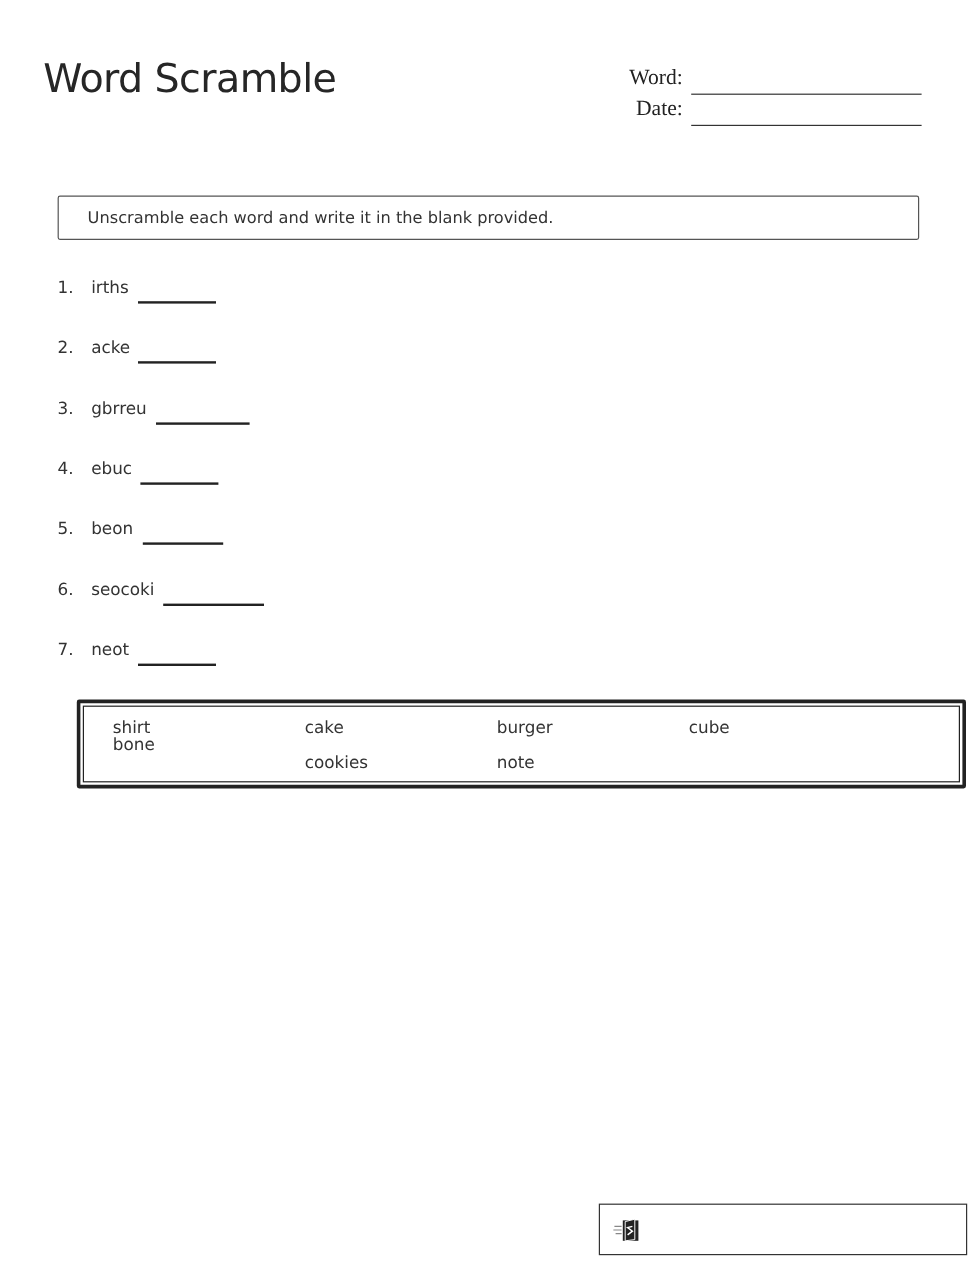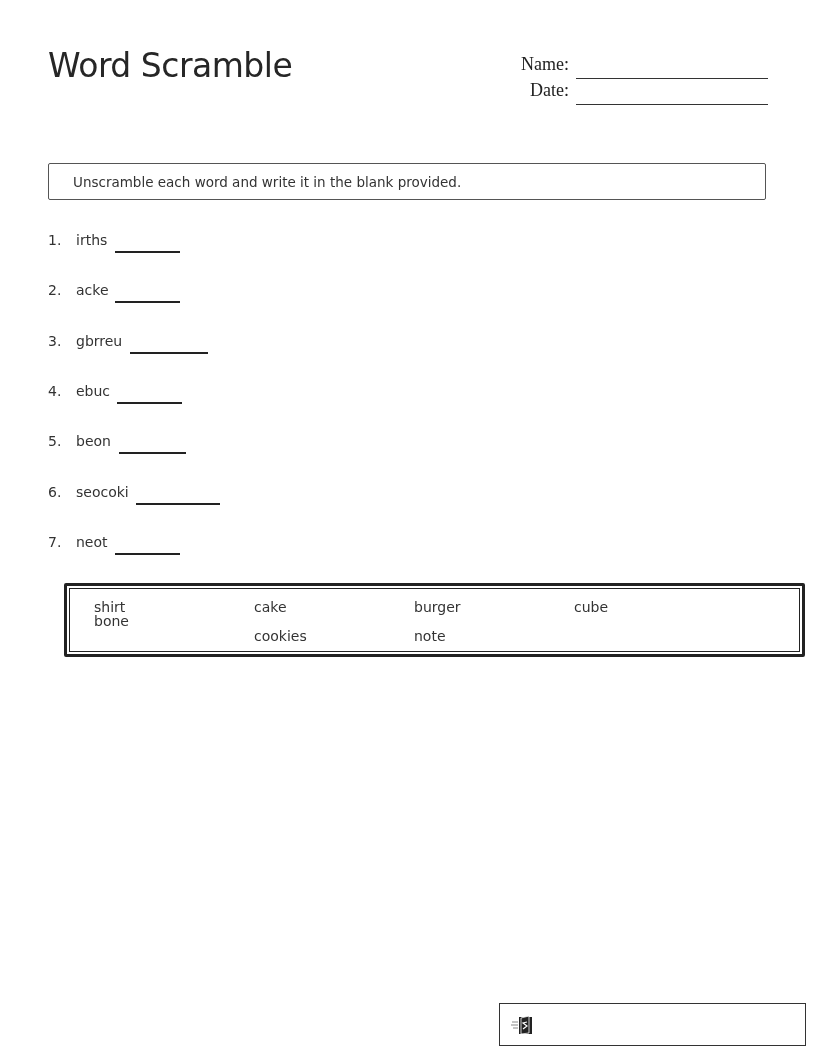--- a/index.html
+++ b/index.html
@@ -1,17 +1,17 @@
 <!DOCTYPE html>
 <html><head>
 <meta charset="utf-8">
 <style>
   html, body { margin: 0; padding: 0; }
   body { width: 816px; height: 1056px; background: #ffffff; position: relative; overflow: hidden; color: #333333; font-family: "DejaVu Sans", sans-serif; }
-  .title { position: absolute; left: 48px; top: 46px; font-size: 33px; color: #262626; font-family: "DejaVu Sans", sans-serif; letter-spacing: -0.5px; font-weight: normal; margin: 0; }
+  .title { position: absolute; left: 36px; top: 46px; font-size: 33px; color: #262626; font-family: "DejaVu Sans", sans-serif; letter-spacing: -0.5px; font-weight: normal; margin: 0; }
   .field { position: absolute; left: 500px; width: 268px; height: 30px; font-family: "Liberation Serif", "DejaVu Serif", serif; font-size: 18px; color: #222; }
   .field .lbl { position: absolute; right: 199px; top: 4px; white-space: nowrap; }
   .field .line { position: absolute; left: 76px; right: 0; top: 28px; border-bottom: 1.5px solid #333; }
   .instructions { position: absolute; left: 48px; top: 163px; width: 718px; height: 37px; border: 1px solid #555; border-radius: 2px; box-sizing: border-box; font-size: 13.5px; color: #333; padding-left: 24px; line-height: 36px; }
   .problems { position: absolute; left: 48px; top: 230px; }
   .problem { position: absolute; left: 0; height: 24px; white-space: nowrap; font-size: 14px; color: #333; }
   .problem .num { position: absolute; left: 0; top: 0; }
   .problem .word { position: absolute; left: 28px; top: 0; }
   .problem .blank { position: absolute; top: 19px; border-bottom: 2px solid #222; }
   .wordbank { position: absolute; left: 64px; top: 583px; width: 741px; height: 74px; border: 3px solid #222; box-sizing: border-box; border-radius: 2px; }
@@ -20,21 +20,21 @@
   .footer { position: absolute; left: 499px; top: 1003px; width: 307px; height: 43px; border: 1px solid #333; box-sizing: border-box; background: #fff; }
   .footer .icon { position: absolute; left: 11px; top: 11px; width: 24px; height: 20px; }
   .footer .txt { position: absolute; left: 41px; top: 12px; font-size: 14px; color: #222; white-space: nowrap; }
 </style>
 </head>
 <body>
 
 <h1 class="title">Word Scramble</h1>
 
 <div class="field" style="top:50px;">
-  <span class="lbl">Name:</span>
+  <span class="lbl">Word:</span>
   <span class="line"></span>
 </div>
 <div class="field" style="top:76px;">
   <span class="lbl">Date:</span>
   <span class="line"></span>
 </div>
 
 <div class="instructions">Unscramble each word and write it in the blank provided.</div>
 
 <div class="problems">

